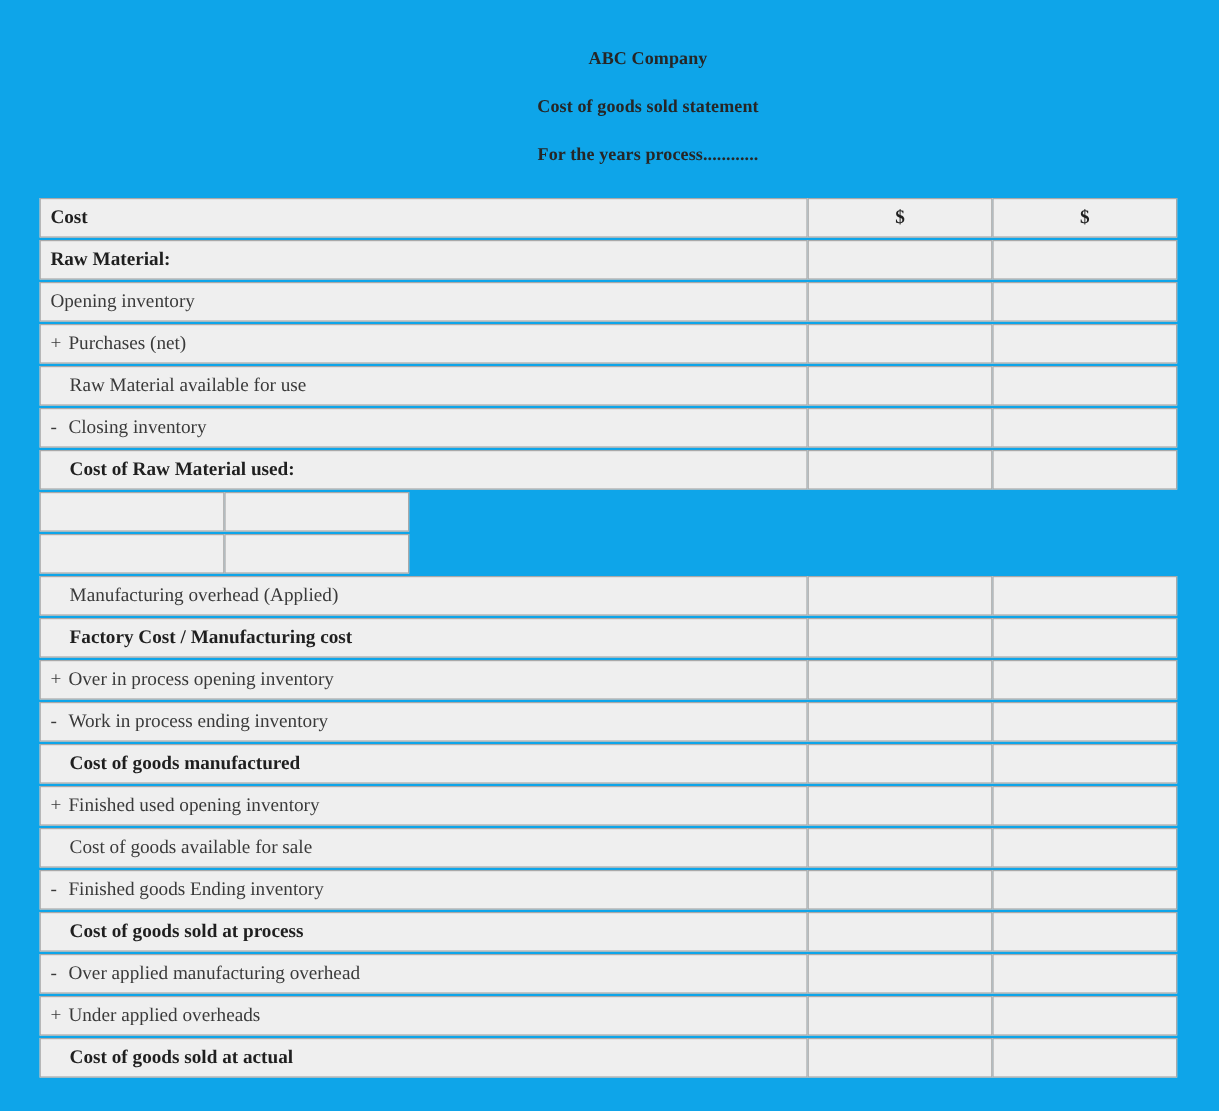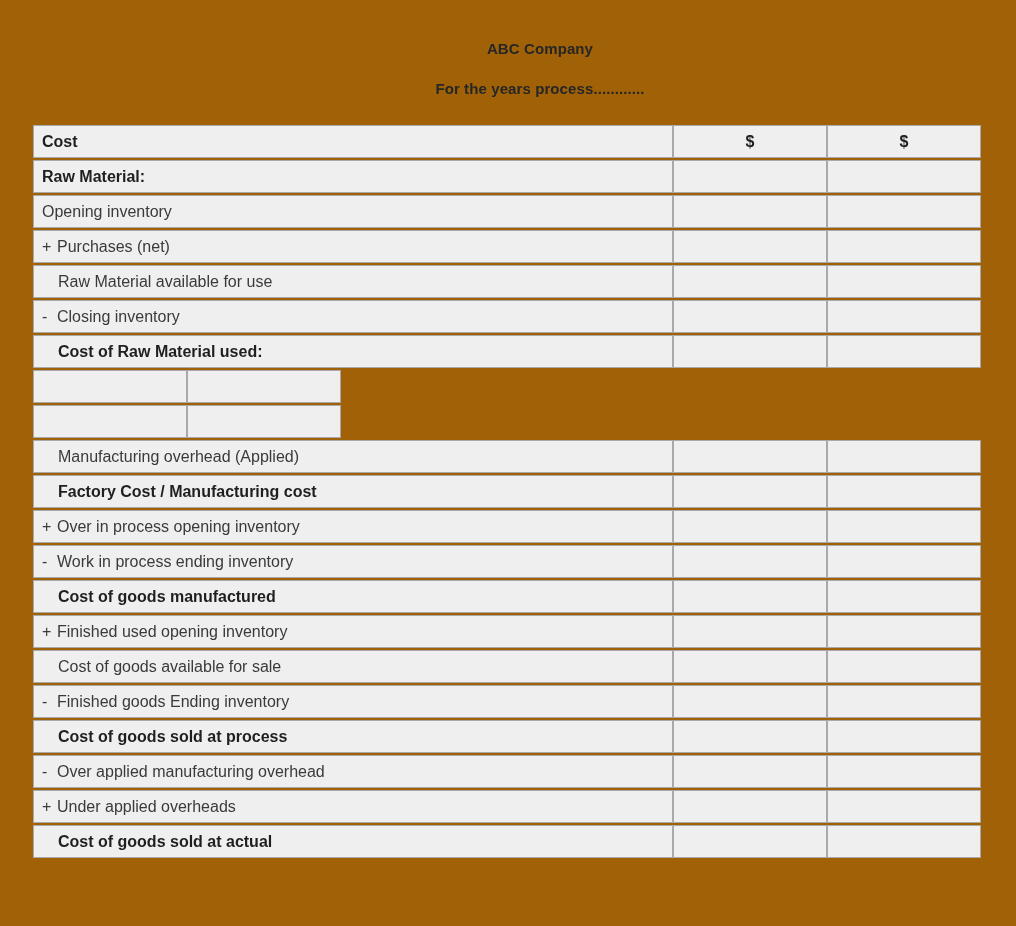--- a/index.html
+++ b/index.html
@@ -4,22 +4,22 @@
 <style>
   html, body {
     margin: 0;
     padding: 0;
     background: #ffffff;
   }
   .page {
     position: relative;
     width: 1016px;
     height: 926px;
-    background: #a16207;
-    font-family: Liberation Sans, sans-serif;
+    background: #0ea5e9;
+    font-family: Liberation Serif, serif;
     overflow: hidden;
   }
   .doc-header {
     padding-top: 40px;
     padding-left: 64px; 
     text-align: center;
   }
   .doc-header .hline {
     font-size: 15px;
     font-weight: bold;
@@ -64,20 +64,21 @@
   .has-sign .sign { width: 15px; }
   .indent .sign { width: 16px; }
 </style>
 </head>
 <body>
 
 <div class="page">
 
   <div class="doc-header">
     <div class="hline">ABC Company</div>
+    <div class="hline">Cost of goods sold statement</div>
     <div class="hline">For the years process............</div>
   </div>
 
   <div class="cogs-table">
     <div class="row header-row">
       <div class="cell c1">Cost</div>
       <div class="cell c2">$</div>
       <div class="cell c3">$</div>
     </div>
     <div id="rows-container">

